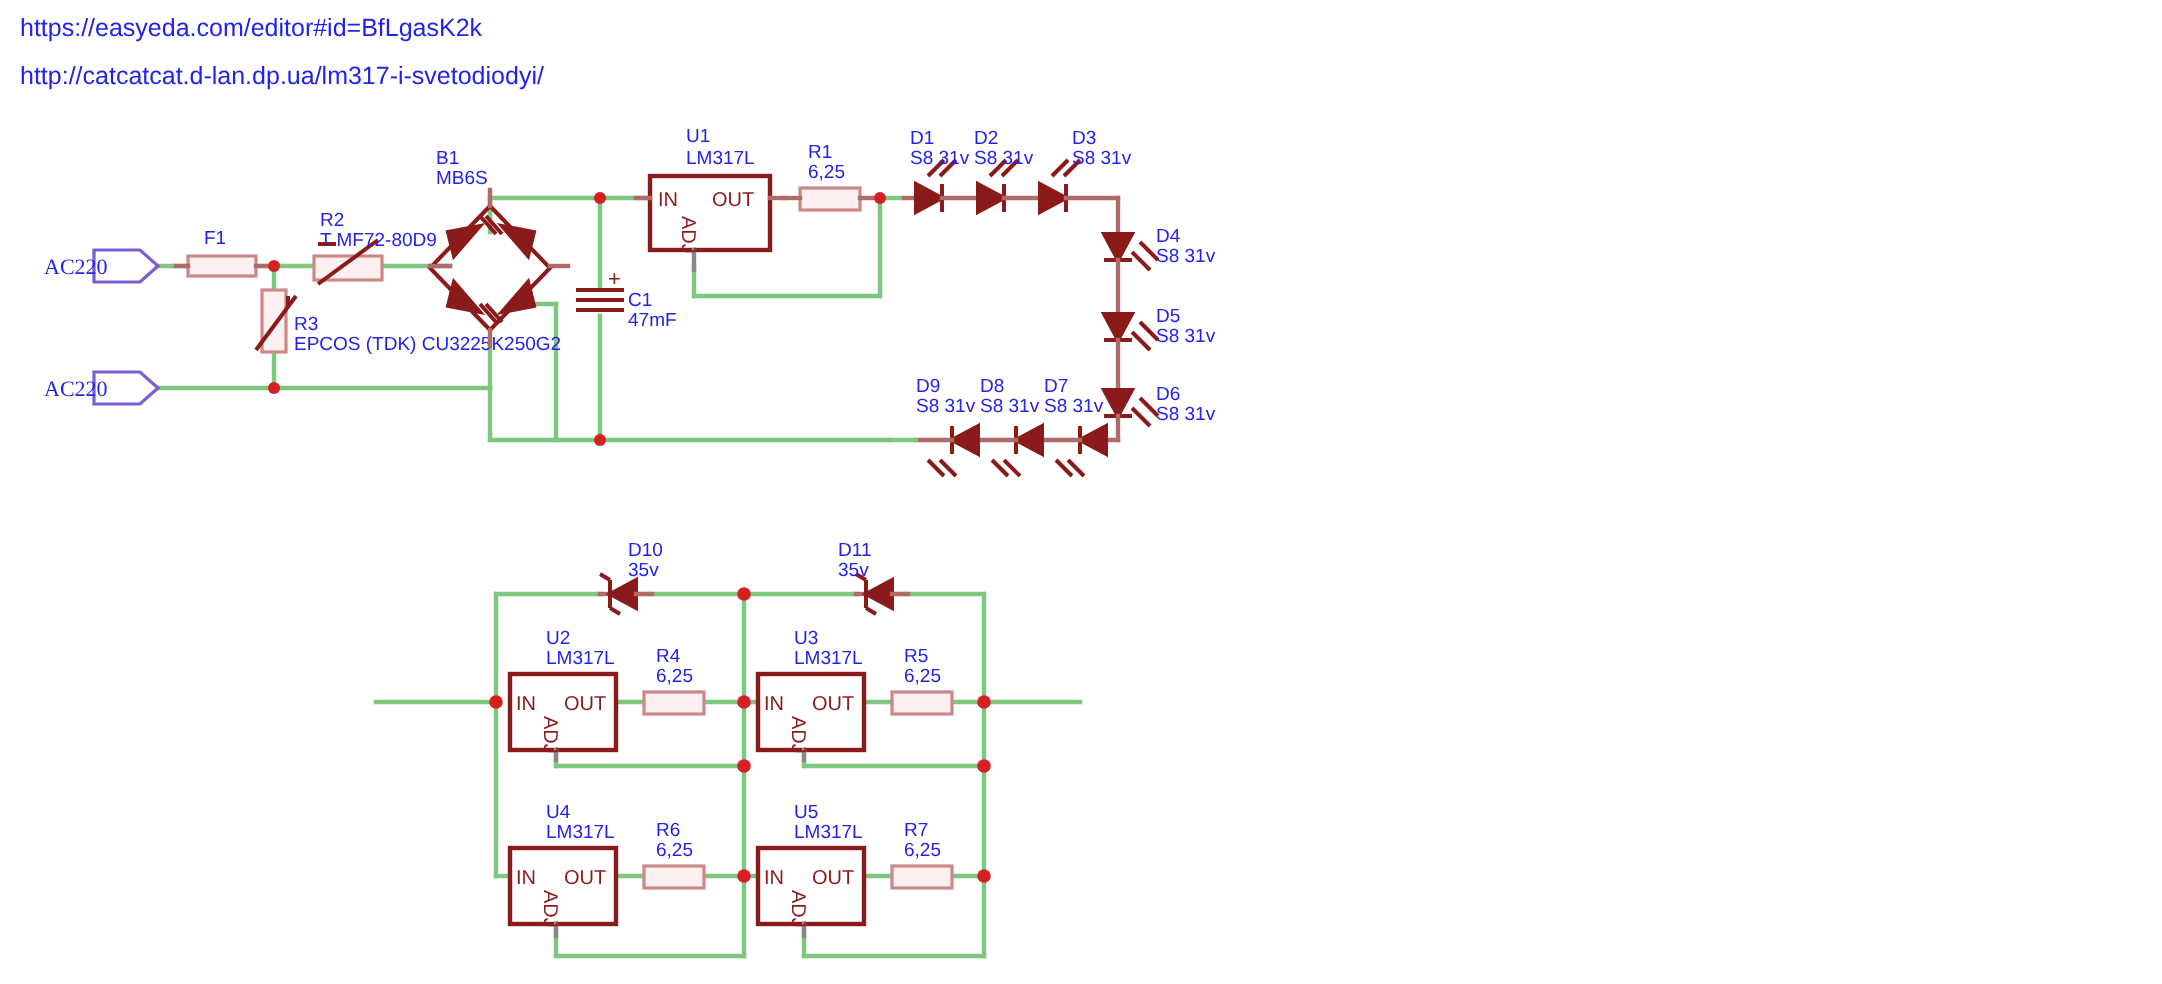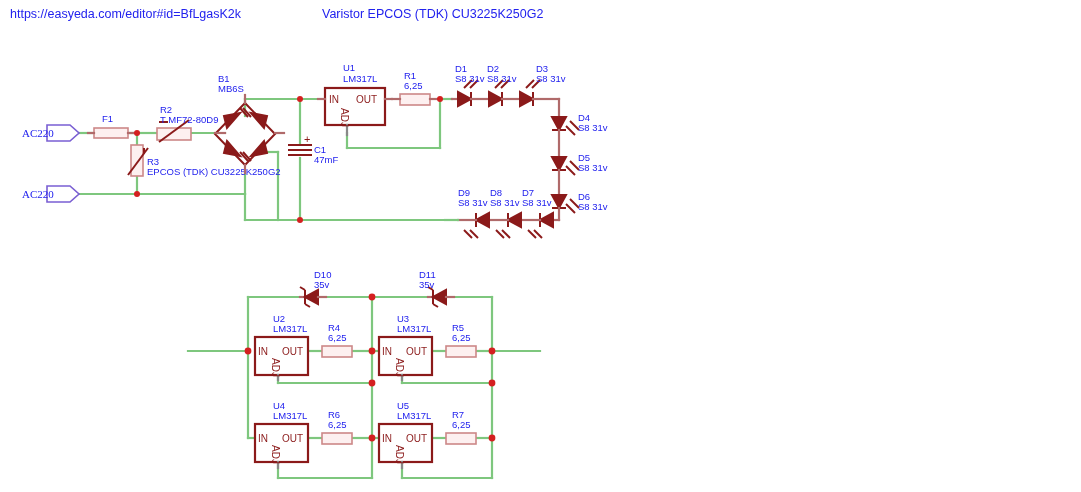--- a/index.html
+++ b/index.html
@@ -36,21 +36,21 @@
   text.ref{fill:#2222ee;font-family:"Liberation Sans",sans-serif;font-size:9.5px;}
   text.ic{fill:#8b1a1a;font-family:"Liberation Sans",sans-serif;font-size:10px;}
   text.port{fill:#2222ee;font-family:"Liberation Serif",serif;font-size:11px;}
 </style>
 </head>
 <body>
 
 <div id="page">
 
   <div class="hdr-link" id="l1">https://easyeda.com/editor#id=BfLgasK2k</div>
-  <div class="hdr-link" id="l3">Varistor EPCOS (TDK) CU3225K250G2</div>
+  <div class="hdr-link" id="l2">http://catcatcat.d-lan.dp.ua/lm317-i-svetodiodyi/</div>
 
   <svg id="sch" viewBox="0 0 1081 492">
 
     <g>
 
       <line class="wire" x1="73" y1="133" x2="94" y2="133"></line>
 
       <line class="wire" x1="128" y1="133" x2="137" y2="133"></line>
 
       <line class="wire" x1="137" y1="133" x2="157" y2="133"></line>

